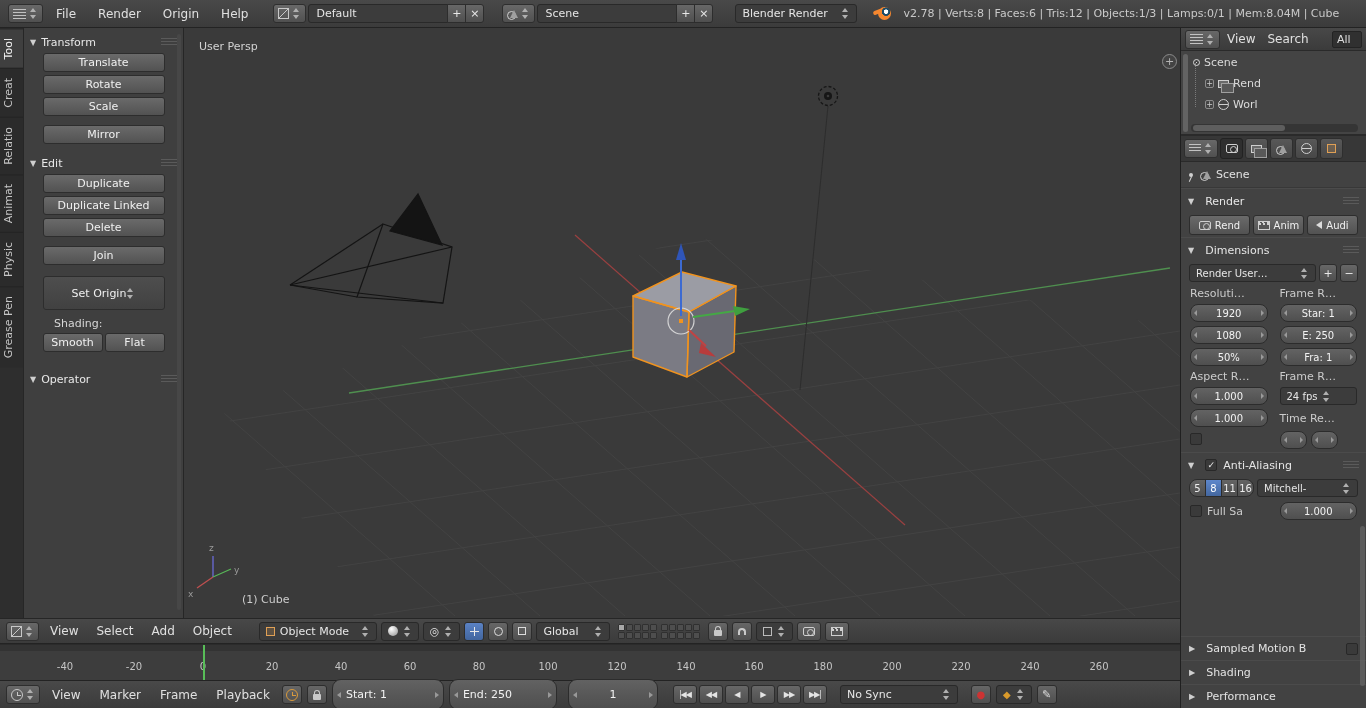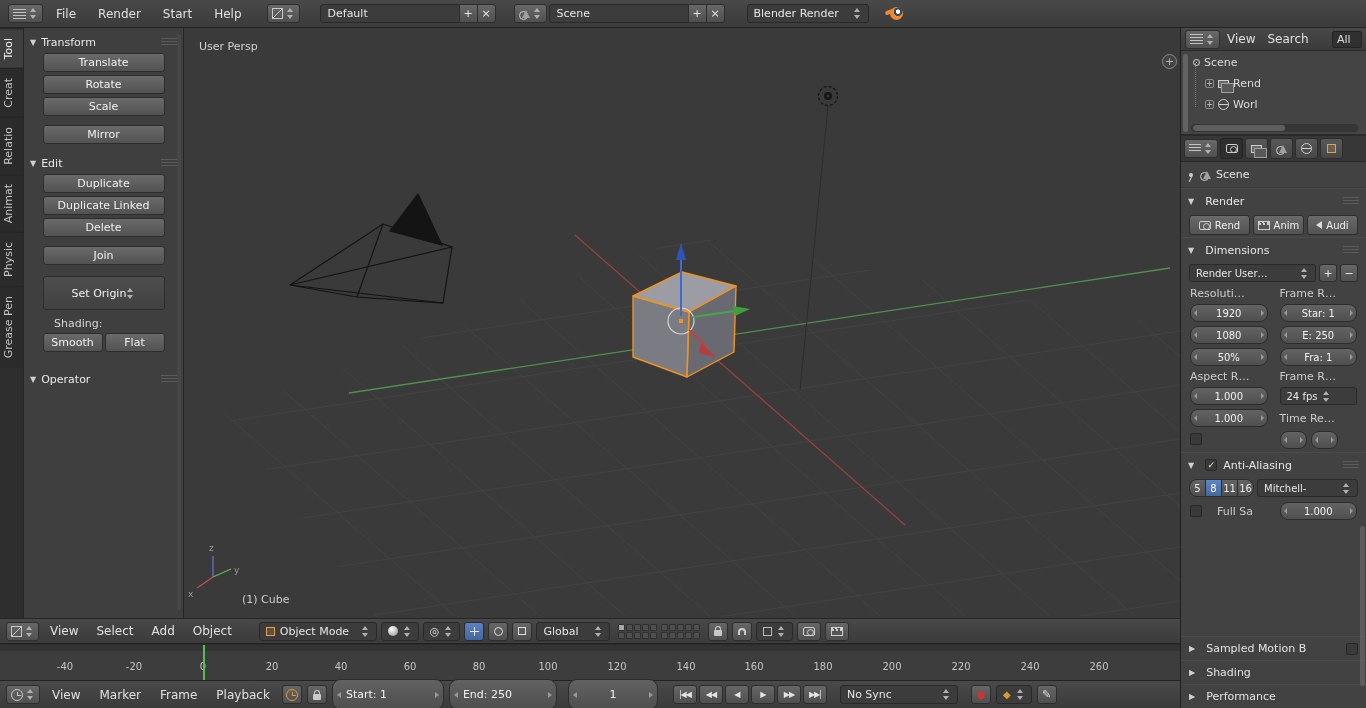--- a/index.html
+++ b/index.html
@@ -152,28 +152,28 @@
 
 <div class="app">
 
   <div class="topbar">
     <span class="iconbtn">
         <span class="iinfo"></span>
         <span class="ud"></span>
       </span>
     <span class="menu">File</span>
     <span class="menu">Render</span>
-    <span class="menu">Start</span>
+    <span class="menu">Origin</span>
     <span class="menu">Help</span>
     <span class="idgroup" style="margin-left:12px">
       <span class="iconbtn">
           <span class="i3d"></span>
           <span class="ud"></span>
         </span>
-      <span class="segf" style="width:140px;margin-left:20px">
+      <span class="segf" style="width:140px;margin-left:2px">
           <span>Default</span>
         </span>
       <span class="sq">+</span>
       <span class="sq">×</span>
     </span>
     <span class="idgroup" style="margin-left:14px">
       <span class="iconbtn">
           <span class="iscn"></span>
           <span class="ud"></span>
         </span>
@@ -181,20 +181,21 @@
           <span>Scene</span>
         </span>
       <span class="sq">+</span>
       <span class="sq">×</span>
     </span>
     <span class="dd" style="width:122px;margin-left:18px;justify-content:space-between">
         <span>Blender Render</span>
         <span class="ud"></span>
       </span>
     <span class="blogo" style="margin-left:12px"></span>
+    <span class="stats">v2.78 | Verts:8 | Faces:6 | Tris:12 | Objects:1/3 | Lamps:0/1 | Mem:8.04M | Cube</span>
   </div>
 
   <div class="leftcol">
     <div class="workspace">
 
       <div class="tabstrip">
         <div class="vtab active">Tool</div>
         <div class="vtab">Creat</div>
         <div class="vtab">Relatio</div>
         <div class="vtab">Animat</div>
@@ -605,21 +606,21 @@
           <span class="sgb active">8</span>
           <span class="sgb">11</span>
           <span class="sgb">16</span>
         </span>
         <span class="dd fl sm" style="justify-content:space-between">
             <span>Mitchell-</span>
             <span class="ud"></span>
           </span>
       </div>
       <div class="dimgrid">
-        <span style="display:flex;align-items:center;gap:15px">
+        <span style="display:flex;align-items:center;gap:5px">
             <span class="cb"></span>
             <span class="plabel">Full Sa</span>
           </span>
         <span class="nf">1.000</span>
       </div>
 
       <div class="pcol first">
         <span class="tri">▶</span>
         <span>Sampled Motion B</span>
         <span class="cb" style="margin-left:auto"></span>

